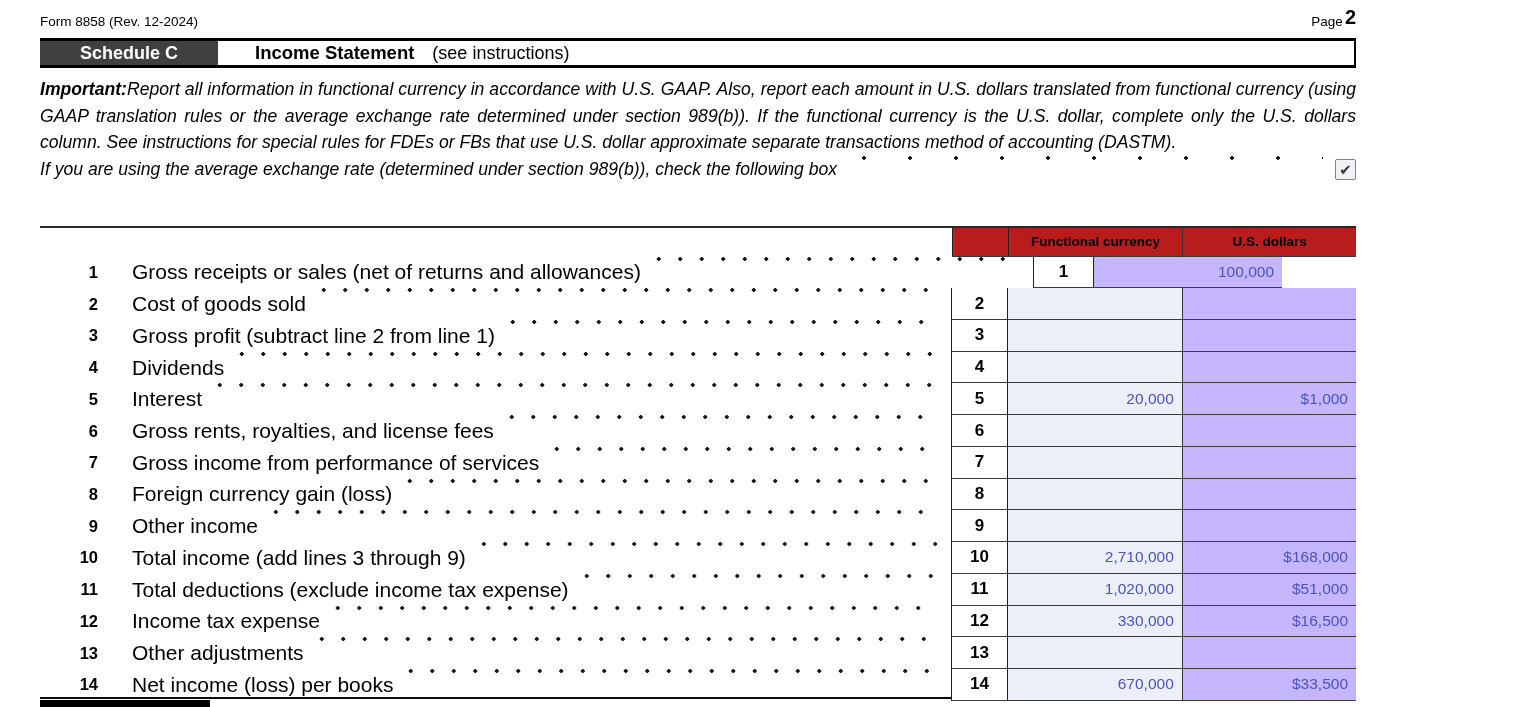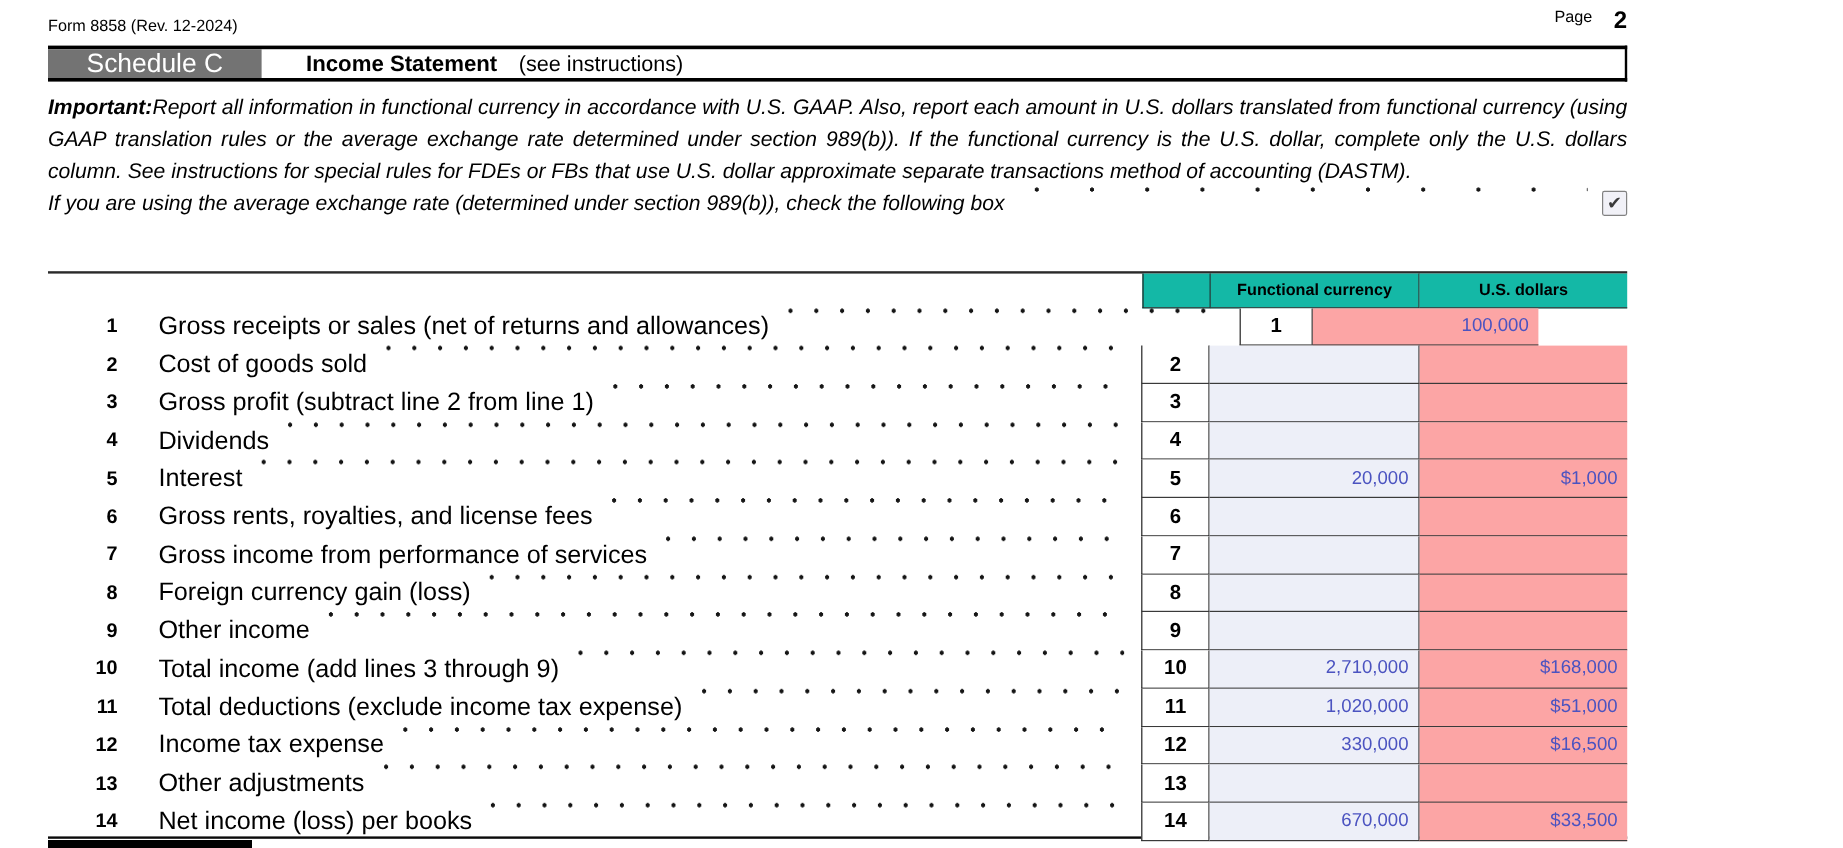--- a/index.html
+++ b/index.html
@@ -7,30 +7,30 @@
   .page {
     position:relative; width:1396px; height:707px; background:#fff;
     font-family:"Liberation Sans","DejaVu Sans",sans-serif; color:#000; overflow:hidden;
   }
   
   .topbar {
     position:absolute; top:6px; left:40px; right:40px;
     display:flex; justify-content:space-between; align-items:flex-end;
     font-size:13.5px;
   }
-  .pagegrp { display:flex; align-items:flex-start; gap:18px; }
+  .pagegrp { display:flex; align-items:flex-end; gap:2px; }
   .pagegrp b { font-size:20px; }
   
   .schedule-bar {
     position:absolute; top:38px; left:40px; right:40px; height:30px;
     border-top:3px solid #000; border-bottom:3px solid #000; border-right:2px solid #000;
     display:flex; align-items:stretch; background:#fff;
   }
   .schedule-box {
-    background:#737373; color:#fff; font-weight:normal; font-size:22px;
+    background:#404040; color:#fff; font-weight:bold; font-size:18px;
     width:178px; display:flex; align-items:center; justify-content:center;
   }
   .schedule-title { display:flex; align-items:center; padding-left:37px; font-size:18px; gap:18px; }
   .schedule-title b { font-size:18.5px; }
   
   .notice {
     position:absolute; top:76px; left:40px; right:40px; height:150px;
     font-style:italic; font-size:17.6px; line-height:26.6px;
   }
   .notice-text { text-align:justify; }
@@ -61,24 +61,24 @@
   .lnum { width:60px; text-align:right; font-weight:bold; font-size:16.5px; padding-right:2px; }
   .llabel { margin-left:32px; font-size:21px; white-space:nowrap;text-align:center; }
   .desc .leader { margin:0 14px 0 7px; background-position:left 2px calc(50% + 5.5px); }
   .cell { display:flex; align-items:center; border-bottom:1.5px solid #3a3a3a; }
   .cnum {
     width:61px; background:#fff; justify-content:center;
     border-left:1.6px solid #222; border-right:1.6px solid #222;
     font-weight:bold; font-size:17px;
   }
   .cfc { width:190px; background:#edeff8; border-right:1.6px solid #333; }
-  .cusd { width:188px; background:#fca5a5; }
+  .cusd { width:188px; background:#c4b5fd; }
   .cfc, .cusd { justify-content:flex-end; padding-right:8px;
     color:#4b53c0; font-size:15.5px; }
-  .thead .cell { background:#14b8a6; color:#000; font-weight:bold; font-size:13.5px;
+  .thead .cell { background:#b91c1c; color:#000; font-weight:bold; font-size:13.5px;
     justify-content:center; padding-right:0; }
   
   .next-stub { position:absolute; left:40px; bottom:0; width:170px; height:7px; background:#000; }
 </style>
 </head>
 <body>
 
 <div class="page">
 
   <div class="topbar">

